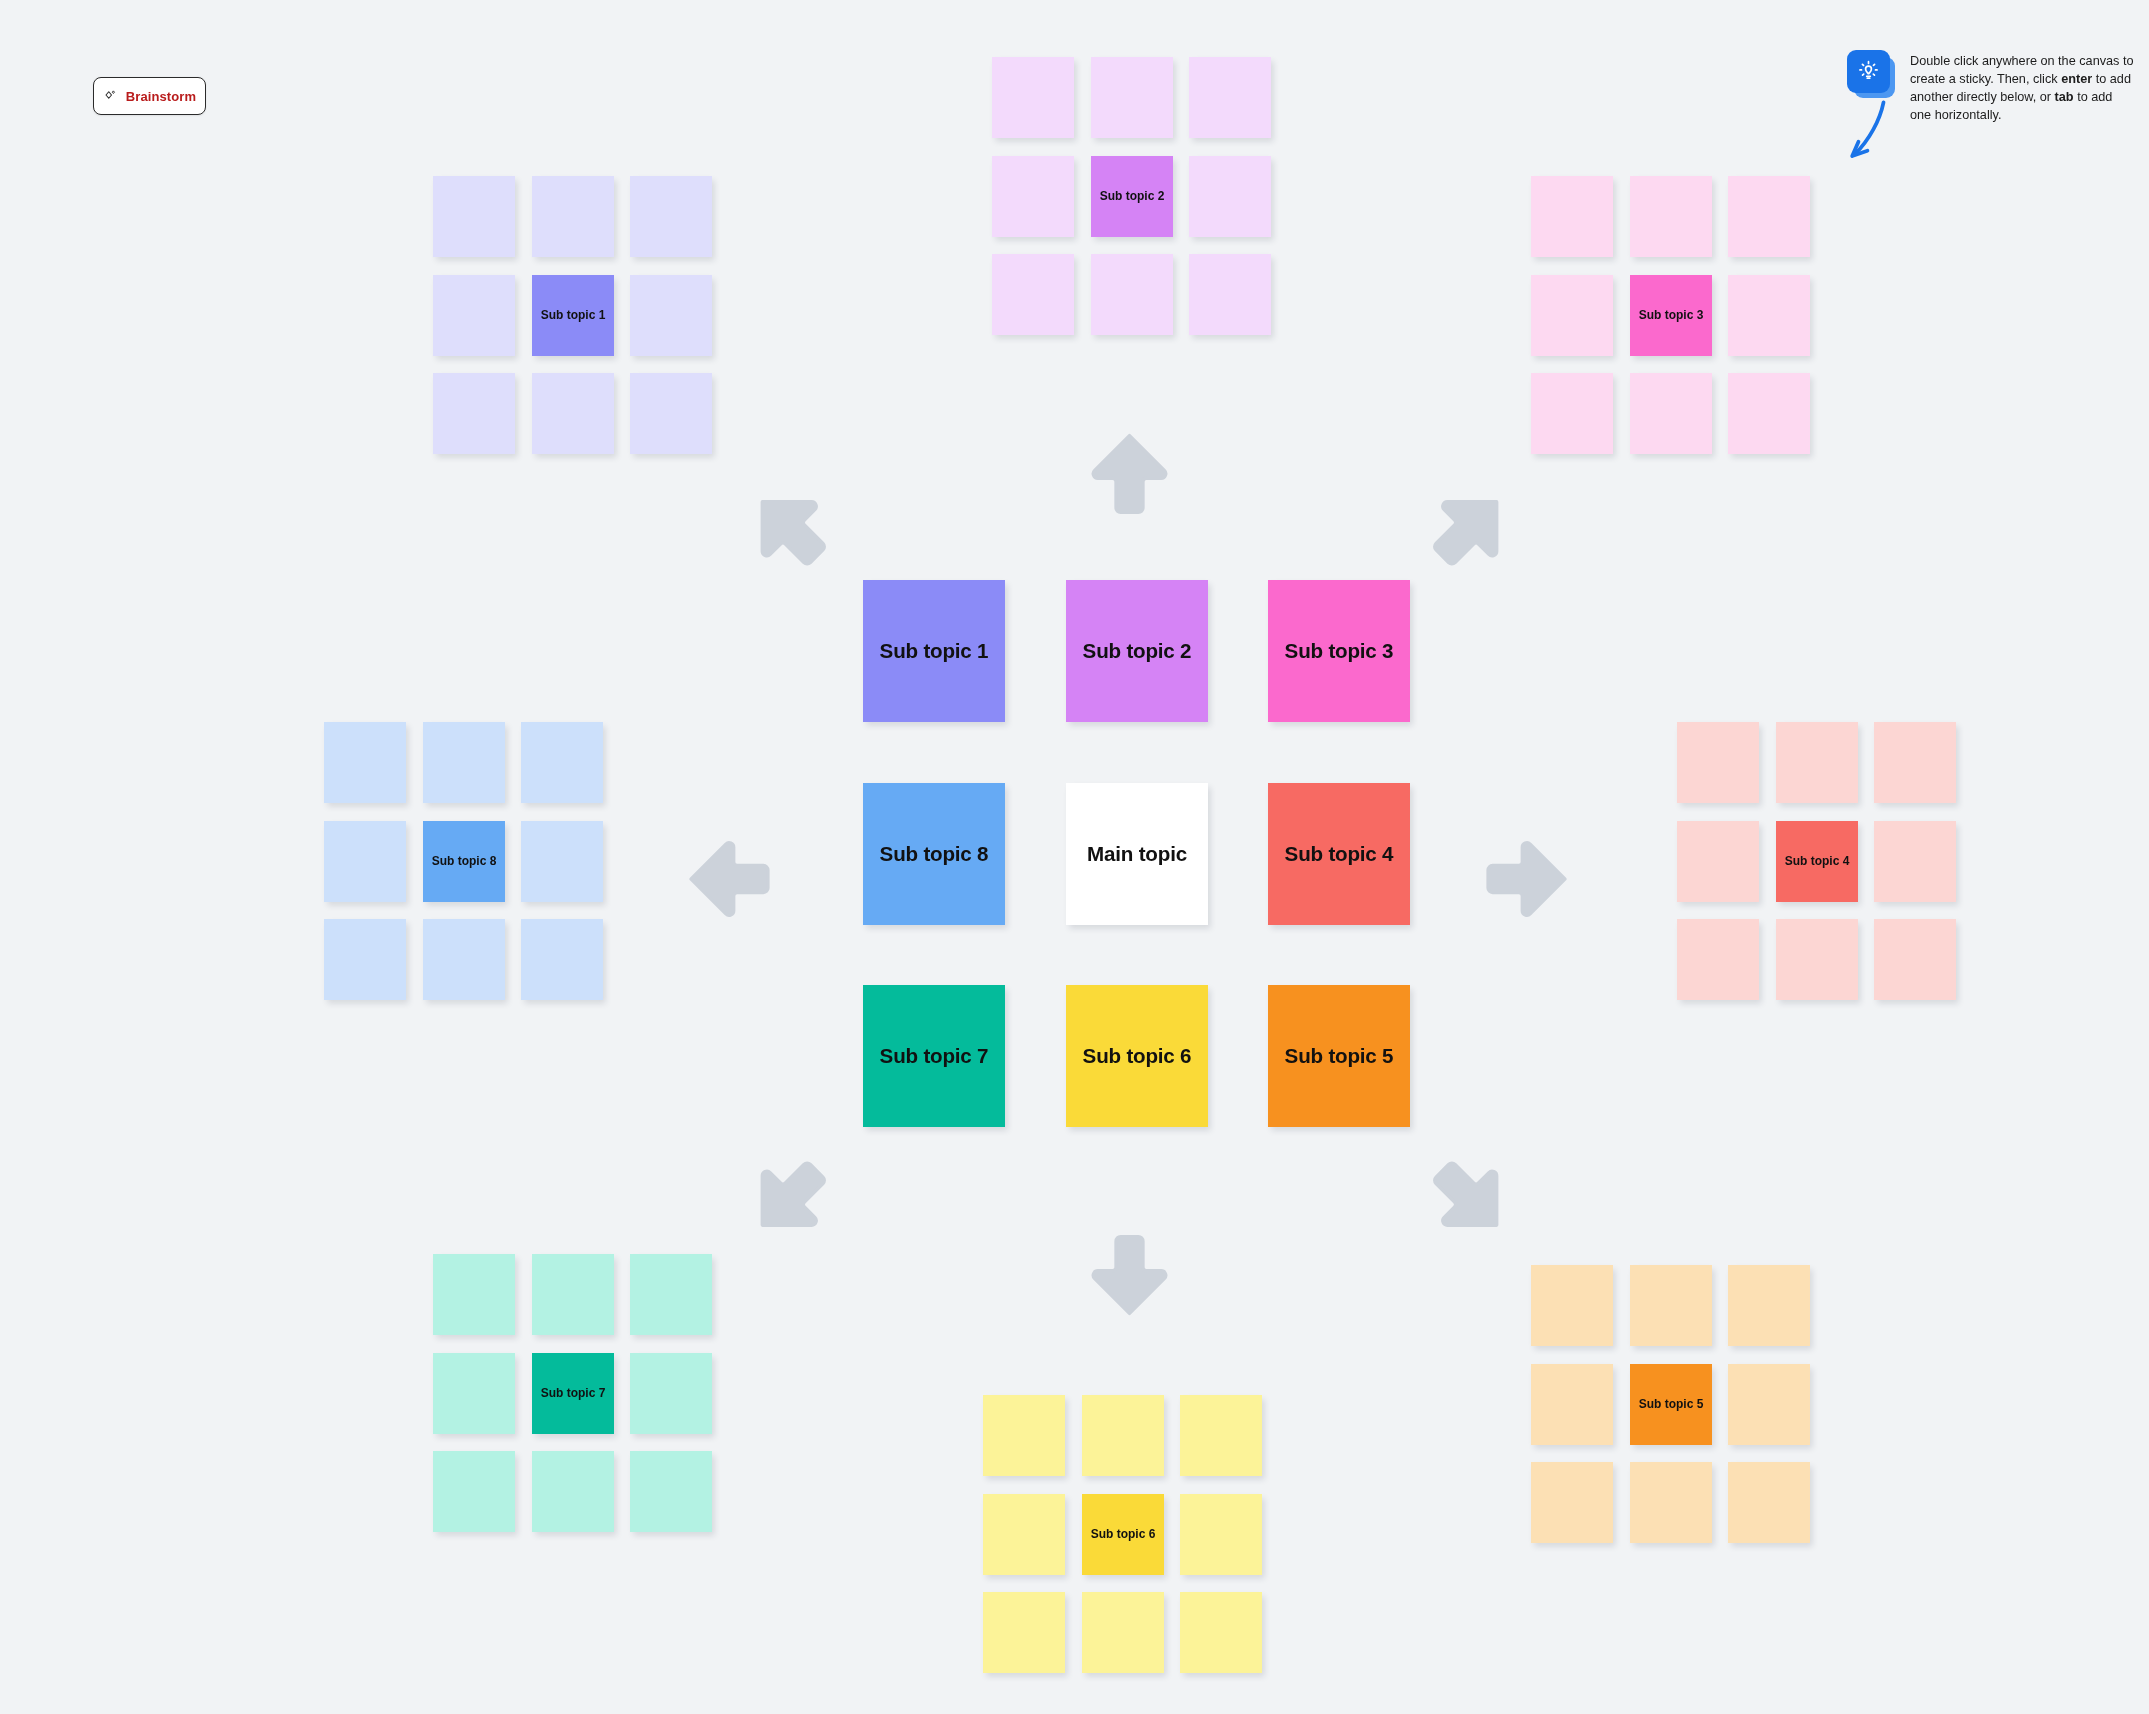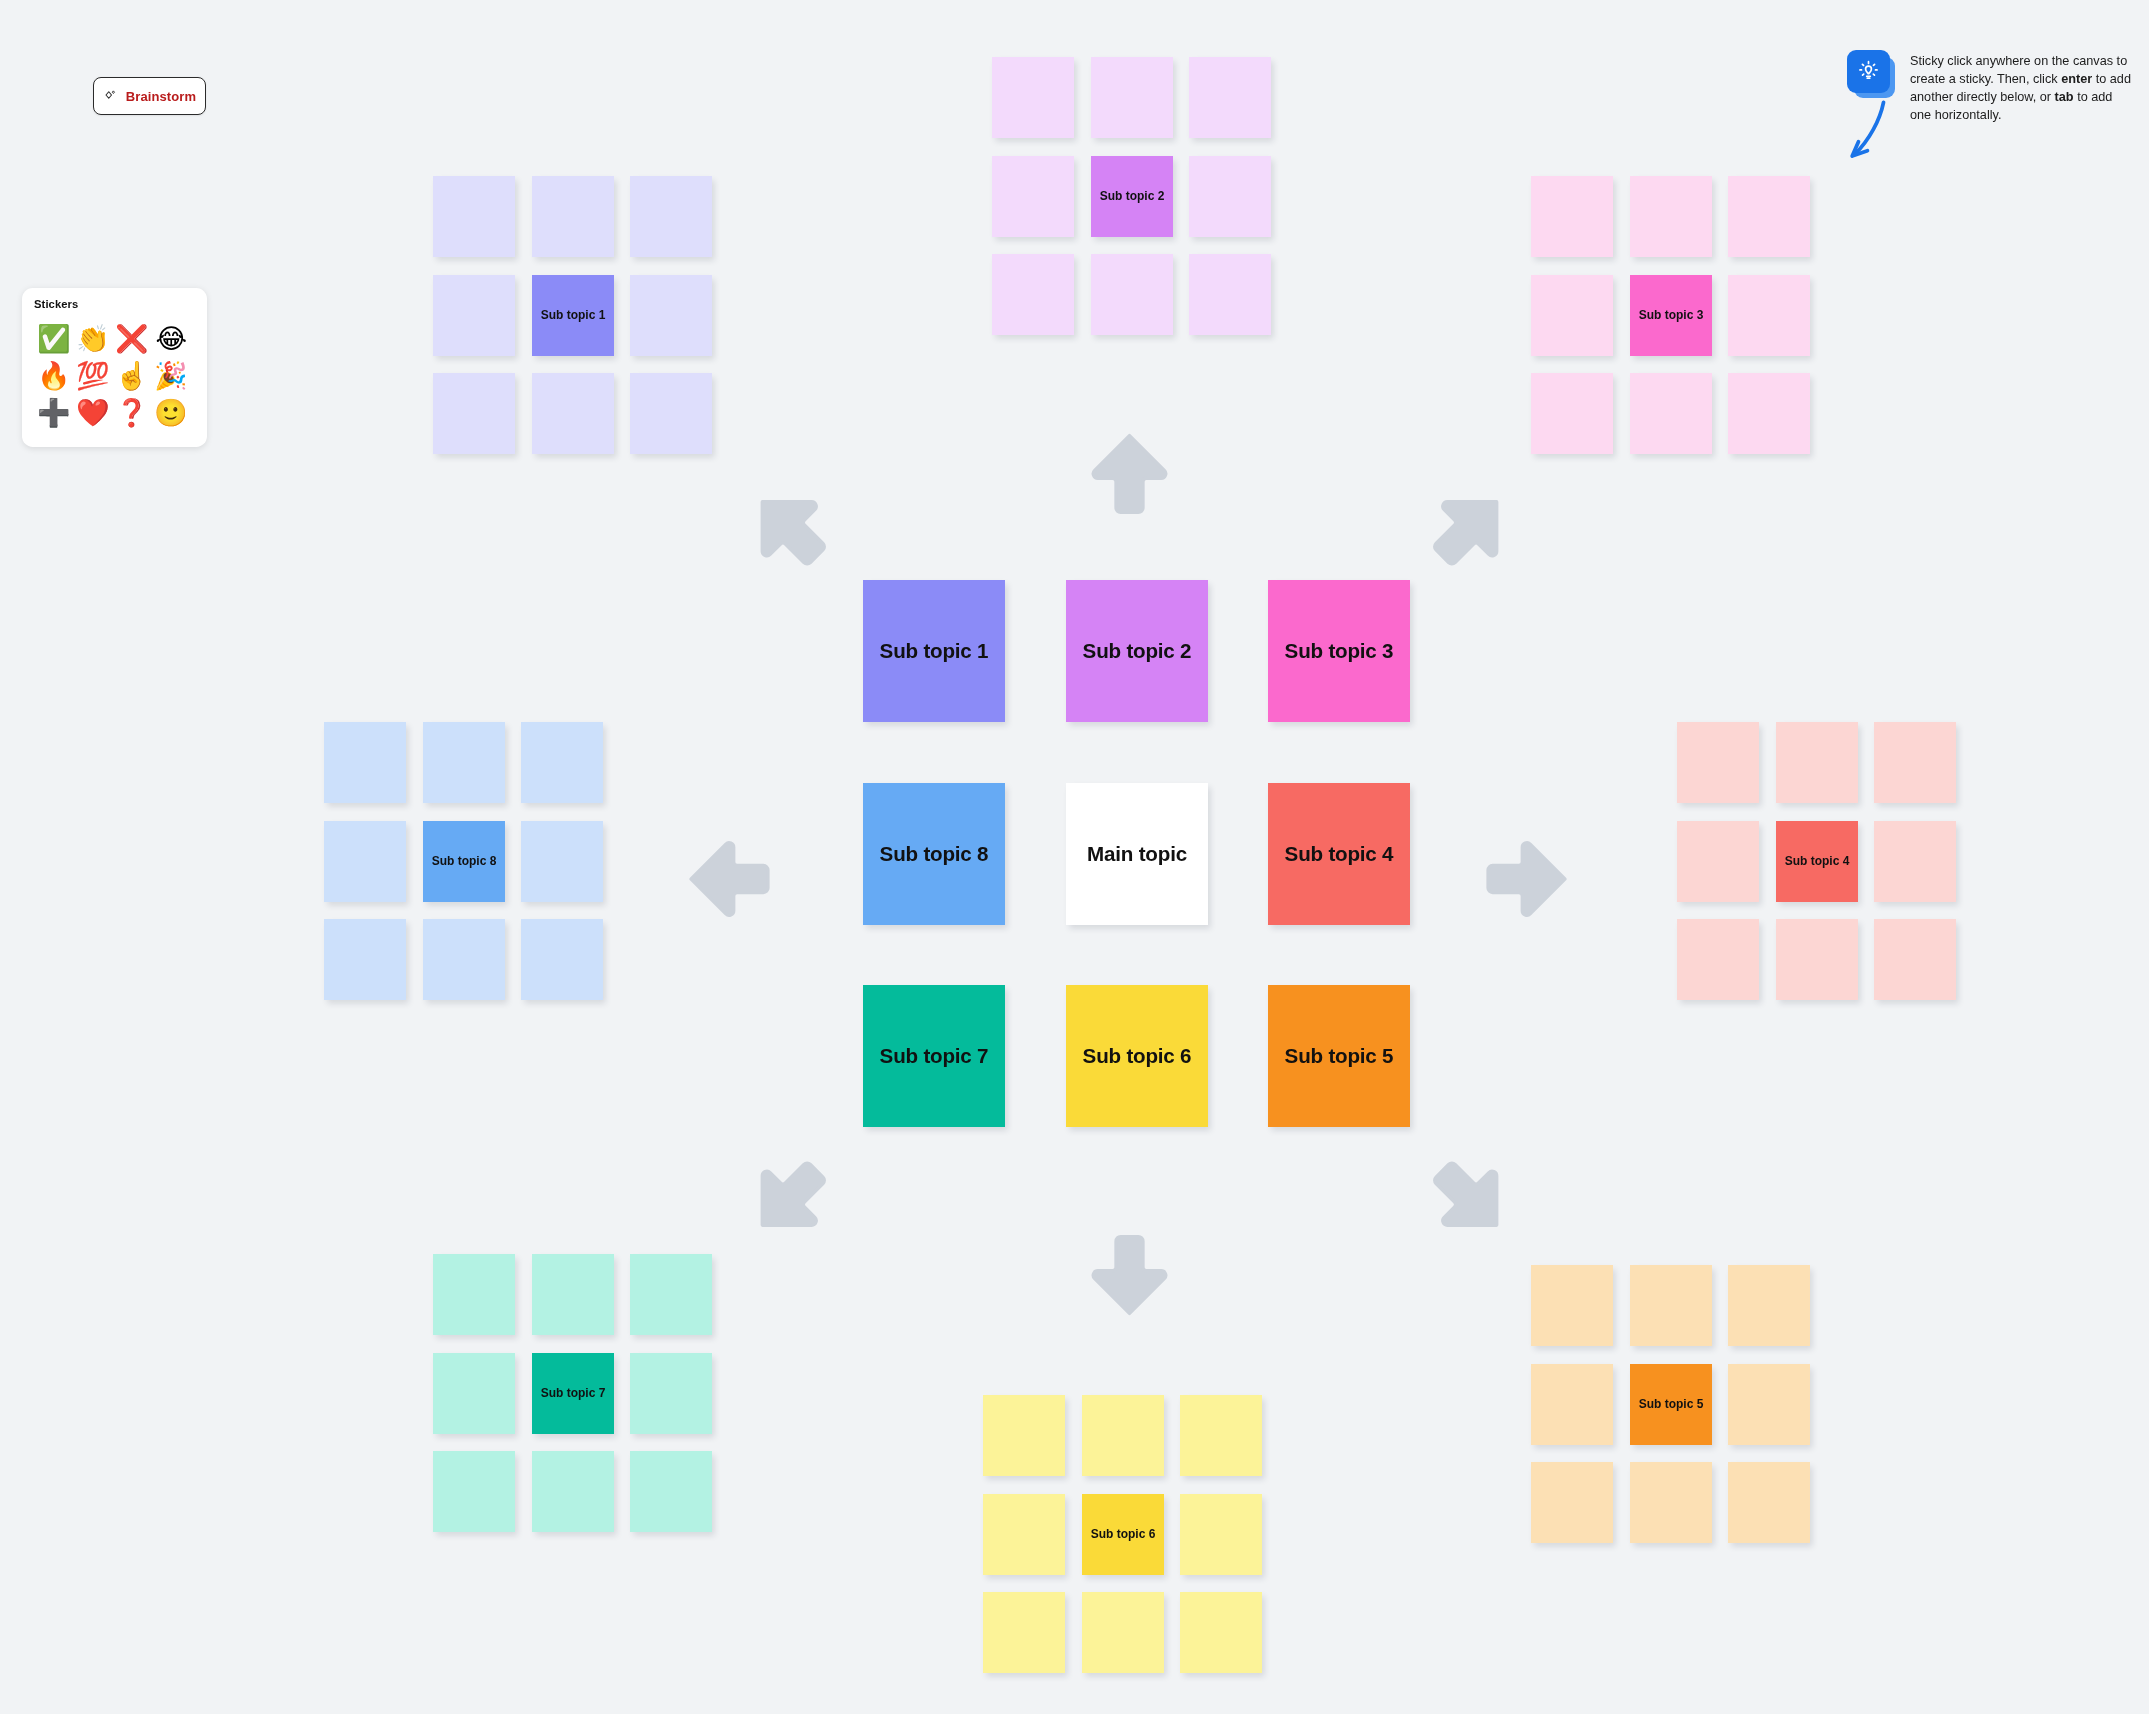--- a/index.html
+++ b/index.html
@@ -107,55 +107,38 @@
     <span>
       <svg class="sparkle-icon" viewBox="0 0 24 24" fill="none">
         <path d="M9.2 4.4 L13.6 9.6 L9.2 14.8 L4.8 9.6 Z" stroke="#2b2b2b" stroke-width="1.7" stroke-linejoin="round"></path>
         <path d="M16.6 3.0 L18.3 5.1 L16.6 7.2 L14.9 5.1 Z" stroke="#2b2b2b" stroke-width="1.5" stroke-linejoin="round"></path>
       </svg>
     </span>
     <span class="label">Brainstorm</span>
   </div>
 
 
-  <div class="tool-card" id="stickers-card">
-    <div class="card-title">Stickers</div>
-    <div class="sticker-grid" id="sticker-grid">
-        <div class="sticker">✅</div>
-        <div class="sticker">👏</div>
-        <div class="sticker">❌</div>
-        <div class="sticker">😂</div>
-        <div class="sticker">🔥</div>
-        <div class="sticker">💯</div>
-        <div class="sticker">☝️</div>
-        <div class="sticker">🎉</div>
-        <div class="sticker">➕</div>
-        <div class="sticker">❤️</div>
-        <div class="sticker">❓</div>
-        <div class="sticker">🙂</div>
-      </div>
-  </div>
 
   <div class="hint">
     <div class="hint-icon-wrap">
       <div class="hint-icon-back"></div>
       <div class="hint-icon">
         <svg width="27" height="27" viewBox="0 0 24 24" fill="none" stroke="#ffffff" stroke-width="1.5" stroke-linecap="round">
           <path d="M12 14.6c0-1.4 2.6-2.2 2.6-4.8a2.6 2.6 0 1 0-5.2 0c0 2.6 2.6 3.4 2.6 4.8z" fill="none"></path>
           <path d="M10.4 16.3h3.2M10.9 18h2.2"></path>
           <path d="M12 3.3v1.5M6.6 5.6l1 1M17.4 5.6l-1 1M4.4 10.6h1.4M18.2 10.6h1.4M6.7 15.2l1-.9M17.3 15.2l-1-.9"></path>
         </svg>
       </div>
     </div>
     <svg class="hint-arrow" viewBox="0 0 60 76" fill="none">
       <path d="M44 6 C40 26, 28 48, 12 64" stroke="#1a73e8" stroke-width="4.2" stroke-linecap="round"></path>
       <path d="M9 66 L26 60 M9 66 L16 50" stroke="#1a73e8" stroke-width="4.2" stroke-linecap="round" stroke-linejoin="round"></path>
     </svg>
     <div class="hint-text">
-      <span>Sticky click anywhere on the canvas to create a sticky. Then, click </span><b>enter</b><span> to add another directly below, or </span><b>tab</b><span> to add one horizontally.</span>
+      <span>Double click anywhere on the canvas to create a sticky. Then, click </span><b>enter</b><span> to add another directly below, or </span><b>tab</b><span> to add one horizontally.</span>
     </div>
   </div>
 
   <div id="arrow-layer">
       <svg class="arrow" width="77" height="82" viewBox="0 0 86 92" style="left: 751px; top: 488px; transform: rotate(-45deg);">
         <path d="M43 3 L82 42 a5 5 0 0 1 -3.5 8.6 L62 50.6 a4 4 0 0 0 -4 4 L58 84 a5 5 0 0 1 -5 5 L33 89 a5 5 0 0 1 -5 -5 L28 54.6 a4 4 0 0 0 -4 -4 L7.5 50.6 a5 5 0 0 1 -3.5 -8.6 Z" fill="#ccd2da" stroke="#ccd2da" stroke-width="4" stroke-linejoin="round"></path>
       </svg>
       <svg class="arrow" width="77" height="82" viewBox="0 0 86 92" style="left: 1091px; top: 433px; transform: rotate(0deg);">
         <path d="M43 3 L82 42 a5 5 0 0 1 -3.5 8.6 L62 50.6 a4 4 0 0 0 -4 4 L58 84 a5 5 0 0 1 -5 5 L33 89 a5 5 0 0 1 -5 -5 L28 54.6 a4 4 0 0 0 -4 -4 L7.5 50.6 a5 5 0 0 1 -3.5 -8.6 Z" fill="#ccd2da" stroke="#ccd2da" stroke-width="4" stroke-linejoin="round"></path>
       </svg>

